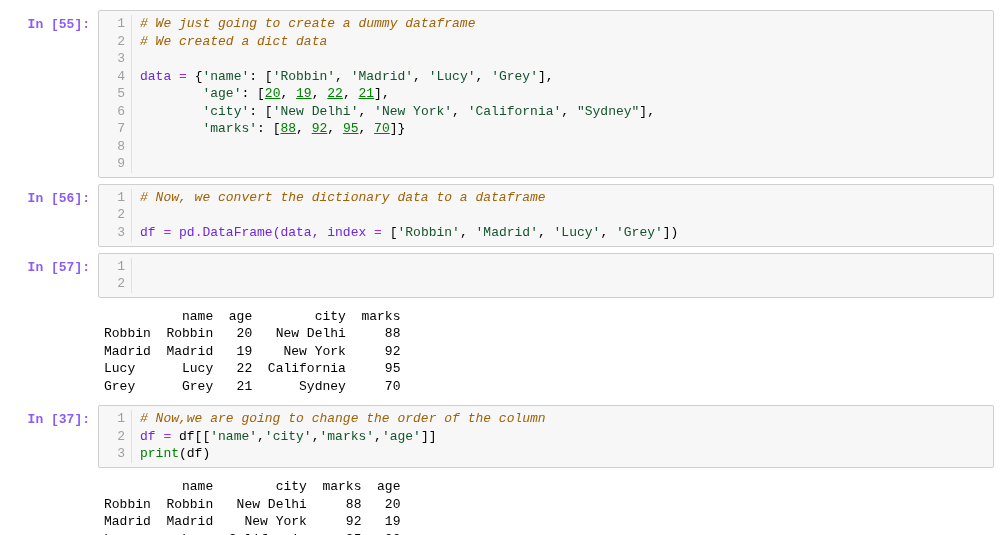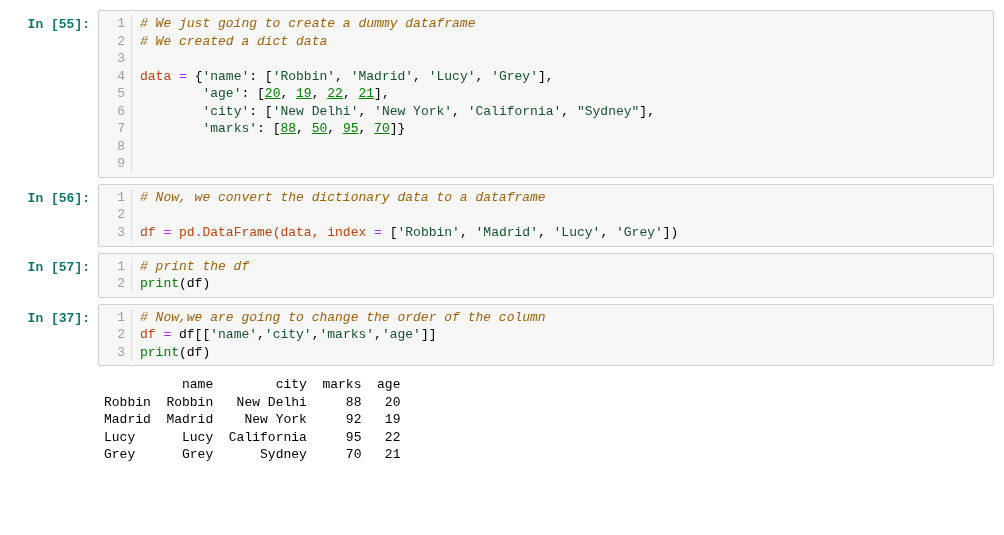--- a/index.html
+++ b/index.html
@@ -14,21 +14,21 @@
   .cell {
     display: flex;
     margin-bottom: 6px;
     align-items: flex-start;
   }
   .prompt {
     width: 80px;
     min-width: 80px;
     text-align: right;
     padding: 6px 8px 0 0;
-    color: #0f766e;
+    color: #8b5cf6;
     font-weight: bold;
     user-select: none;
   }
   .input-area {
     flex: 1;
     display: flex;
     background: #f7f7f7;
     border: 1px solid #cfcfcf;
     border-radius: 2px;
     padding: 4px 0;
@@ -51,21 +51,21 @@
   }
   .output-area {
     flex: 1;
     white-space: pre;
     color: #000;
     padding: 4px 0 4px 6px;
     font-family: Menlo, Monaco, Consolas, "Courier New", monospace;
   }
   
   .c-comment { color: #a16207; font-style: italic; }
-  .c-name    { color: #c2410c; }
+  .c-name    { color: #6d28d9; }
   .c-op      { color: #aa22ff; }
   .c-punc    { color: #000; }
   .c-str     { color: #14532d; }
   .c-num     { color: #008000; text-decoration: underline; }
   .c-builtin { color: #008000; }
 </style>
 </head>
 <body>
 
 <div id="notebook">
@@ -82,21 +82,21 @@
           <span class="ln">7</span>
           <span class="ln">8</span>
           <span class="ln">9</span>
         </div>
         <div class="code"><span class="c-comment"># We just going to create a dummy dataframe</span>
 <span class="c-comment"># We created a dict data</span>
 
 <span class="c-name">data </span><span class="c-op">=</span><span class="c-punc"> {</span><span class="c-str">'name'</span><span class="c-punc">: [</span><span class="c-str">'Robbin'</span><span class="c-punc">, </span><span class="c-str">'Madrid'</span><span class="c-punc">, </span><span class="c-str">'Lucy'</span><span class="c-punc">, </span><span class="c-str">'Grey'</span><span class="c-punc">],</span>
 <span class="c-punc">        </span><span class="c-str">'age'</span><span class="c-punc">: [</span><span class="c-num">20</span><span class="c-punc">, </span><span class="c-num">19</span><span class="c-punc">, </span><span class="c-num">22</span><span class="c-punc">, </span><span class="c-num">21</span><span class="c-punc">],</span>
 <span class="c-punc">        </span><span class="c-str">'city'</span><span class="c-punc">: [</span><span class="c-str">'New Delhi'</span><span class="c-punc">, </span><span class="c-str">'New York'</span><span class="c-punc">, </span><span class="c-str">'California'</span><span class="c-punc">, </span><span class="c-str">"Sydney"</span><span class="c-punc">],</span>
-<span class="c-punc">        </span><span class="c-str">'marks'</span><span class="c-punc">: [</span><span class="c-num">88</span><span class="c-punc">, </span><span class="c-num">50</span><span class="c-punc">, </span><span class="c-num">95</span><span class="c-punc">, </span><span class="c-num">70</span><span class="c-punc">]}</span>
+<span class="c-punc">        </span><span class="c-str">'marks'</span><span class="c-punc">: [</span><span class="c-num">88</span><span class="c-punc">, </span><span class="c-num">92</span><span class="c-punc">, </span><span class="c-num">95</span><span class="c-punc">, </span><span class="c-num">70</span><span class="c-punc">]}</span>
 
 </div>
       </div>
     </div>
     <div class="cell">
       <div class="prompt">In [56]:</div>
       <div class="input-area">
         <div class="gutter">
           <span class="ln">1</span>
           <span class="ln">2</span>
@@ -107,23 +107,29 @@
 <span class="c-name">df </span><span class="c-op">=</span><span class="c-name"> pd</span><span class="c-op">.</span><span class="c-name">DataFrame(data, index </span><span class="c-op">=</span><span class="c-punc"> [</span><span class="c-str">'Robbin'</span><span class="c-punc">, </span><span class="c-str">'Madrid'</span><span class="c-punc">, </span><span class="c-str">'Lucy'</span><span class="c-punc">, </span><span class="c-str">'Grey'</span><span class="c-punc">])</span></div>
       </div>
     </div>
     <div class="cell">
       <div class="prompt">In [57]:</div>
       <div class="input-area">
         <div class="gutter">
           <span class="ln">1</span>
           <span class="ln">2</span>
         </div>
-        <div class="code"><span class="c-comment"># print the df</span>
-<span class="c-builtin">print</span><span class="c-punc">(df)</span></div>
       </div>
+    </div>
+    <div class="cell">
+      <div class="prompt"></div>
+      <div class="output-area">          name  age        city  marks
+Robbin  Robbin   20   New Delhi     88
+Madrid  Madrid   19    New York     92
+Lucy      Lucy   22  California     95
+Grey      Grey   21      Sydney     70</div>
     </div>
     <div class="cell">
       <div class="prompt">In [37]:</div>
       <div class="input-area">
         <div class="gutter">
           <span class="ln">1</span>
           <span class="ln">2</span>
           <span class="ln">3</span>
         </div>
         <div class="code"><span class="c-comment"># Now,we are going to change the order of the column</span>

